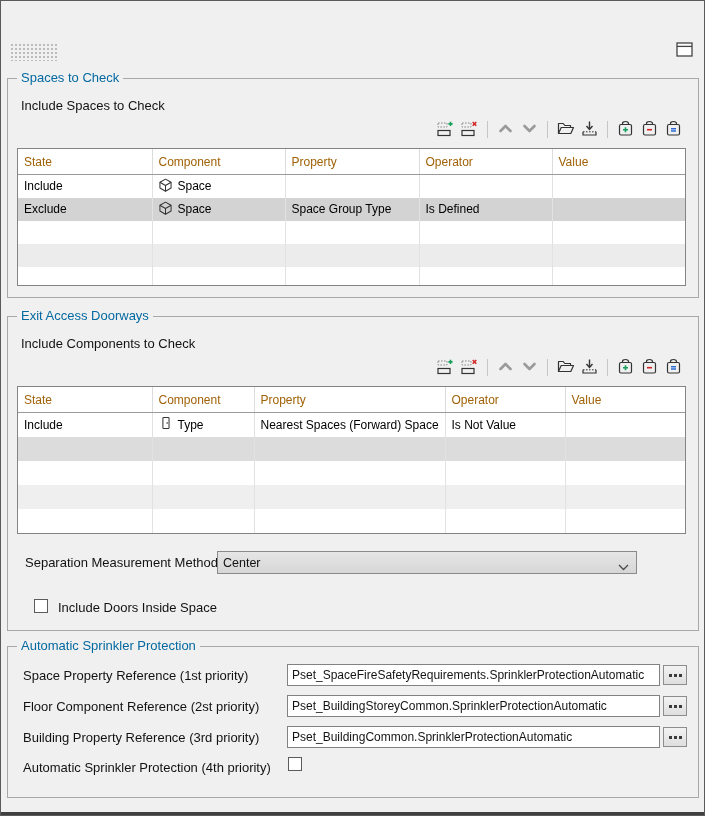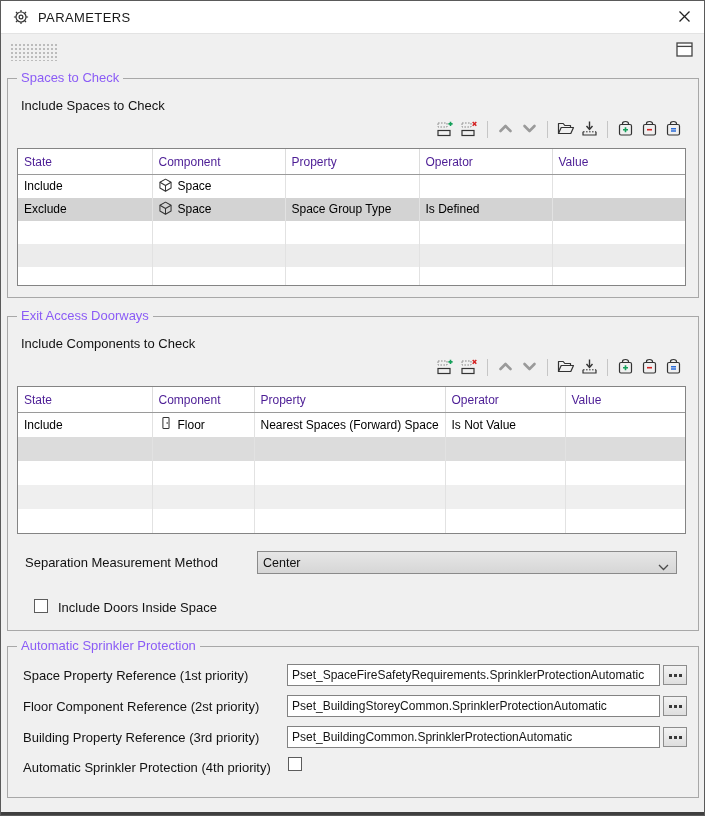--- a/index.html
+++ b/index.html
@@ -33,33 +33,33 @@
   }
   .sevwrap span{font-size:13px; color:#141414;}
   .panelbtn{
     position:absolute; right:11px; top:41px; width:17px; height:15px;
     background:transparent; border:none; padding:0; display:flex; cursor:pointer;
   }
   
   .groupbox{position:absolute; border:1px solid #a8a8a8; background:#f0f0f0;}
   .legend{
     position:absolute; top:-9px; left:9px; background:#f0f0f0;
-    padding:0 4px; font-size:13px; color:#8b5cf6; white-space:nowrap;
+    padding:0 4px; font-size:13px; color:#0369a1; white-space:nowrap;
   }
   .sublabel{position:absolute; font-size:13px; color:#121212; white-space:nowrap;}
   
   .iconbar{position:absolute; display:flex; align-items:center; gap:5px;}
   .tbtn{width:19px;height:19px;display:flex;align-items:center;justify-content:center;
         background:transparent;border:none;padding:0;cursor:pointer;}
   .vsep{width:1px;height:17px;background:#c6c6c6;margin:0 3px;}
   
   .tablewrap{border:1px solid #848484; background:#fff; overflow:hidden;}
   table.grid{border-collapse:collapse; table-layout:fixed; width:100%; background:#fff;}
   .grid th{
-    text-align:left; font-weight:400; font-size:12px; color:#4c1d95;
+    text-align:left; font-weight:400; font-size:12px; color:#a16207;
     padding:0 6px; height:25px; background:#fff;
     border-right:1px solid #dcdcdc; border-bottom:1px solid #9a9a9a;
     overflow:hidden; white-space:nowrap;
   }
   .grid th:last-child{border-right:none;}
   .grid td{
     font-size:12px; color:#000000; padding:0 6px;
     border-right:1px solid #e2e2e2; overflow:hidden; white-space:nowrap;
   }
   .grid td:last-child{border-right:none;}
@@ -94,39 +94,20 @@
     display:flex; align-items:center; justify-content:center; gap:2px; cursor:pointer; padding:0;
   }
   .dots .d{width:3px;height:3px;background:#3a3a3a; display:block;}
   .cutline{position:absolute; left:0; top:811px; width:100%; height:3px; background:#3f3f3f;}
 </style>
 </head>
 <body>
 
 <div class="win">
 
-  <div class="titlebar">
-    <span class="gear">
-      <svg width="16" height="16" viewBox="0 0 16 16">
-          <g fill="none" stroke="#333" stroke-width="1.2">
-        <circle cx="8" cy="8" r="5"></circle>
-            <circle cx="8" cy="8" r="1.9"></circle>
-        <path d="M8 3 V0.9 M8 13 V15.1 M3 8 H0.9 M13 8 H15.1 M4.46 4.46 L2.95 2.95 M11.54 11.54 L13.05 13.05 M11.54 4.46 L13.05 2.95 M4.46 11.54 L2.95 13.05"></path>
-      </g>
-        </svg>
-    </span>
-    <span class="ttl">PARAMETERS</span>
-    <button class="closebtn">
-      <span>
-        <svg width="13" height="13" viewBox="0 0 13 13">
-            <path d="M1.5 1.5 L11.5 11.5 M11.5 1.5 L1.5 11.5" stroke="#222" stroke-width="1.3"></path>
-          </svg>
-      </span>
-    </button>
-  </div>
 
   <div class="dragdots"></div>
   <button class="panelbtn">
     <span>
       <svg width="17" height="15" viewBox="0 0 17 15">
           <rect x="1" y="1" width="15" height="13" fill="#fff" stroke="#444" stroke-width="1.3"></rect>
           <path d="M1 4.4 H16" stroke="#444" stroke-width="1.3"></path>
         </svg>
     </span>
   </button>
@@ -389,21 +370,21 @@
         </thead>
       <tbody>
         <tr>
           <td>Include</td>
           <td>
               <span class="ccell">
                 <span><svg width="13" height="14" viewBox="0 0 14 15">
                     <rect x="4.2" y="1.5" width="6.6" height="12" rx="1" fill="none" stroke="#333" stroke-width="1.1"></rect>
                     <circle cx="8.8" cy="7.5" r="0.9" fill="#333"></circle>
                   </svg></span>
-                <span>Floor</span>
+                <span>Type</span>
               </span>
             </td>
           <td>Nearest Spaces (Forward) Space</td>
           <td>Is Not Value</td>
           <td></td>
         </tr>
         <tr class="sel2">
             <td></td>
             <td></td>
             <td></td>
@@ -429,21 +410,21 @@
             <td></td>
             <td></td>
             <td></td>
             <td></td>
           </tr>
       </tbody>
     </table>
   </div>
 
   <div class="sublabel" style="left:24px; top:554px;">Separation Measurement Method</div>
-  <div class="combo" style="left:216px; top:550px; width:420px;margin-left:40px;">
+  <div class="combo" style="left:216px; top:550px; width:420px;">
     <span>Center</span>
     <span class="chev">
       <svg width="11" height="7" viewBox="0 0 11 7">
           <path d="M1 1 L5.5 5.5 L10 1" fill="none" stroke="#4a4a4a" stroke-width="1.3"></path>
         </svg>
     </span>
   </div>
 
   <span class="cb" style="left:33px; top:598px;"></span>
   <div class="sublabel" style="left:57px; top:599px;">Include Doors Inside Space</div>

